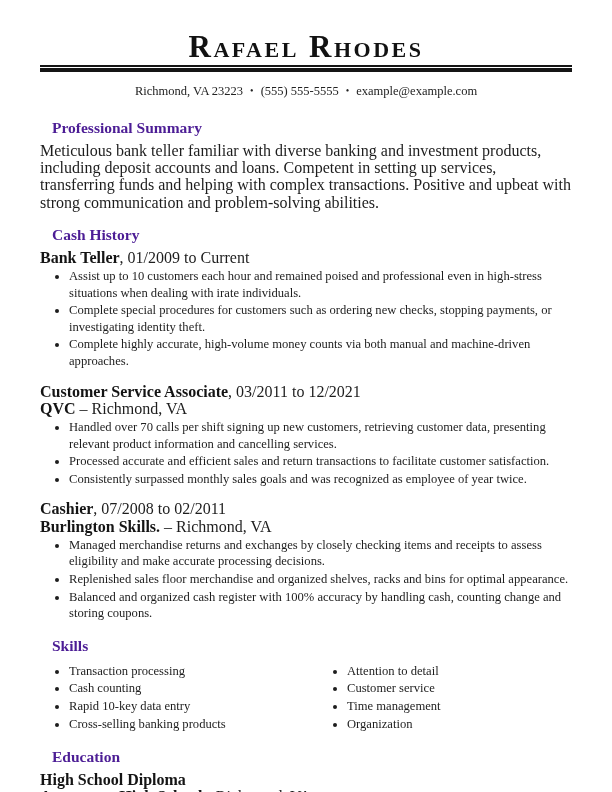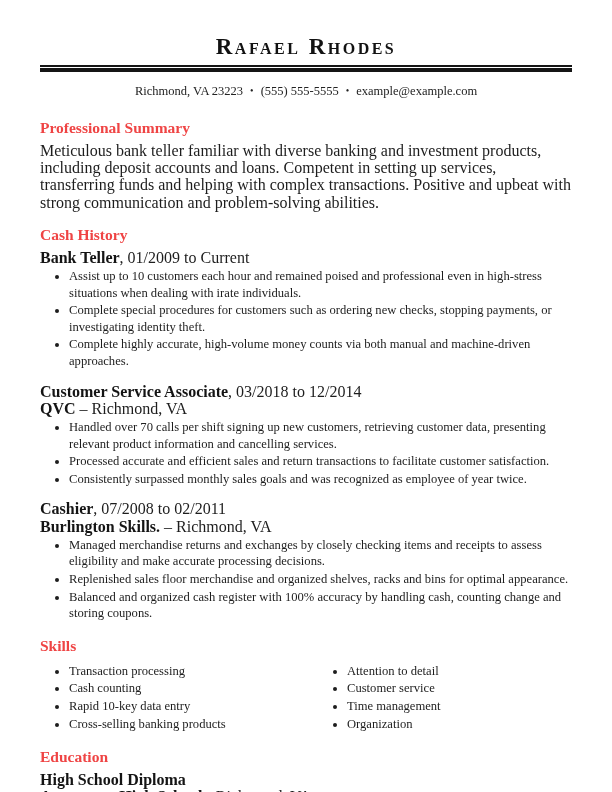--- a/index.html
+++ b/index.html
@@ -17,21 +17,21 @@
     box-sizing: border-box;
     width: 612px;
     height: 792px;
     padding: 30px 40px 0 40px;
     overflow: hidden;
     background: #ffffff;
   }
   .name {
     margin: 3px 0 0 0;
     text-align: center;
-    font-size: 23px;
+    font-size: 31px;
     line-height: 27px;
     font-weight: 700;
     font-variant: small-caps;
     letter-spacing: 2.5px;
     color: #121212;
   }
   .header-rule {
     height: 1px;
     border-top: 2px solid #151515;
     border-bottom: 4px solid #151515;
@@ -47,22 +47,22 @@
   .contact .sep {
     display: inline-block;
     padding: 0 7px;
     font-size: 10px;
     vertical-align: 1px;
   }
   h2.section-heading {
     font-size: 15.5px;
     line-height: 19px;
     font-weight: 700;
-    color: #ef4444;
-    margin: 14px 0 5px 0;
+    color: #4c1d95;
+    margin: 14px 0 5px 12px;
   }
   h2.first {
     margin-top: 19px;
   }
   .body-text, .job-line, .edu-line {
     font-size: 16px;
     line-height: 17.2px;
   }
   p.summary-text {
     margin: 0;
@@ -126,21 +126,21 @@
     <div class="job">
       <div class="job-line"><b>Bank Teller</b><span>, 01/2009 to Current</span></div>
       <ul class="bullets">
         <li>Assist up to 10 customers each hour and remained poised and professional even in high-stress situations when dealing with irate individuals.</li>
         <li>Complete special procedures for customers such as ordering new checks, stopping payments, or investigating identity theft.</li>
         <li>Complete highly accurate, high-volume money counts via both manual and machine-driven approaches.</li>
       </ul>
     </div>
 
     <div class="job">
-      <div class="job-line"><b>Customer Service Associate</b><span>, 03/2018 to 12/2014</span></div>
+      <div class="job-line"><b>Customer Service Associate</b><span>, 03/2011 to 12/2021</span></div>
       <div class="job-line"><b>QVC</b><span> – Richmond, VA</span></div>
       <ul class="bullets">
         <li>Handled over 70 calls per shift signing up new customers, retrieving customer data, presenting relevant product information and cancelling services.</li>
         <li>Processed accurate and efficient sales and return transactions to facilitate customer satisfaction.</li>
         <li>Consistently surpassed monthly sales goals and was recognized as employee of year twice.</li>
       </ul>
     </div>
 
     <div class="job">
       <div class="job-line"><b>Cashier</b><span>, 07/2008 to 02/2011</span></div>

